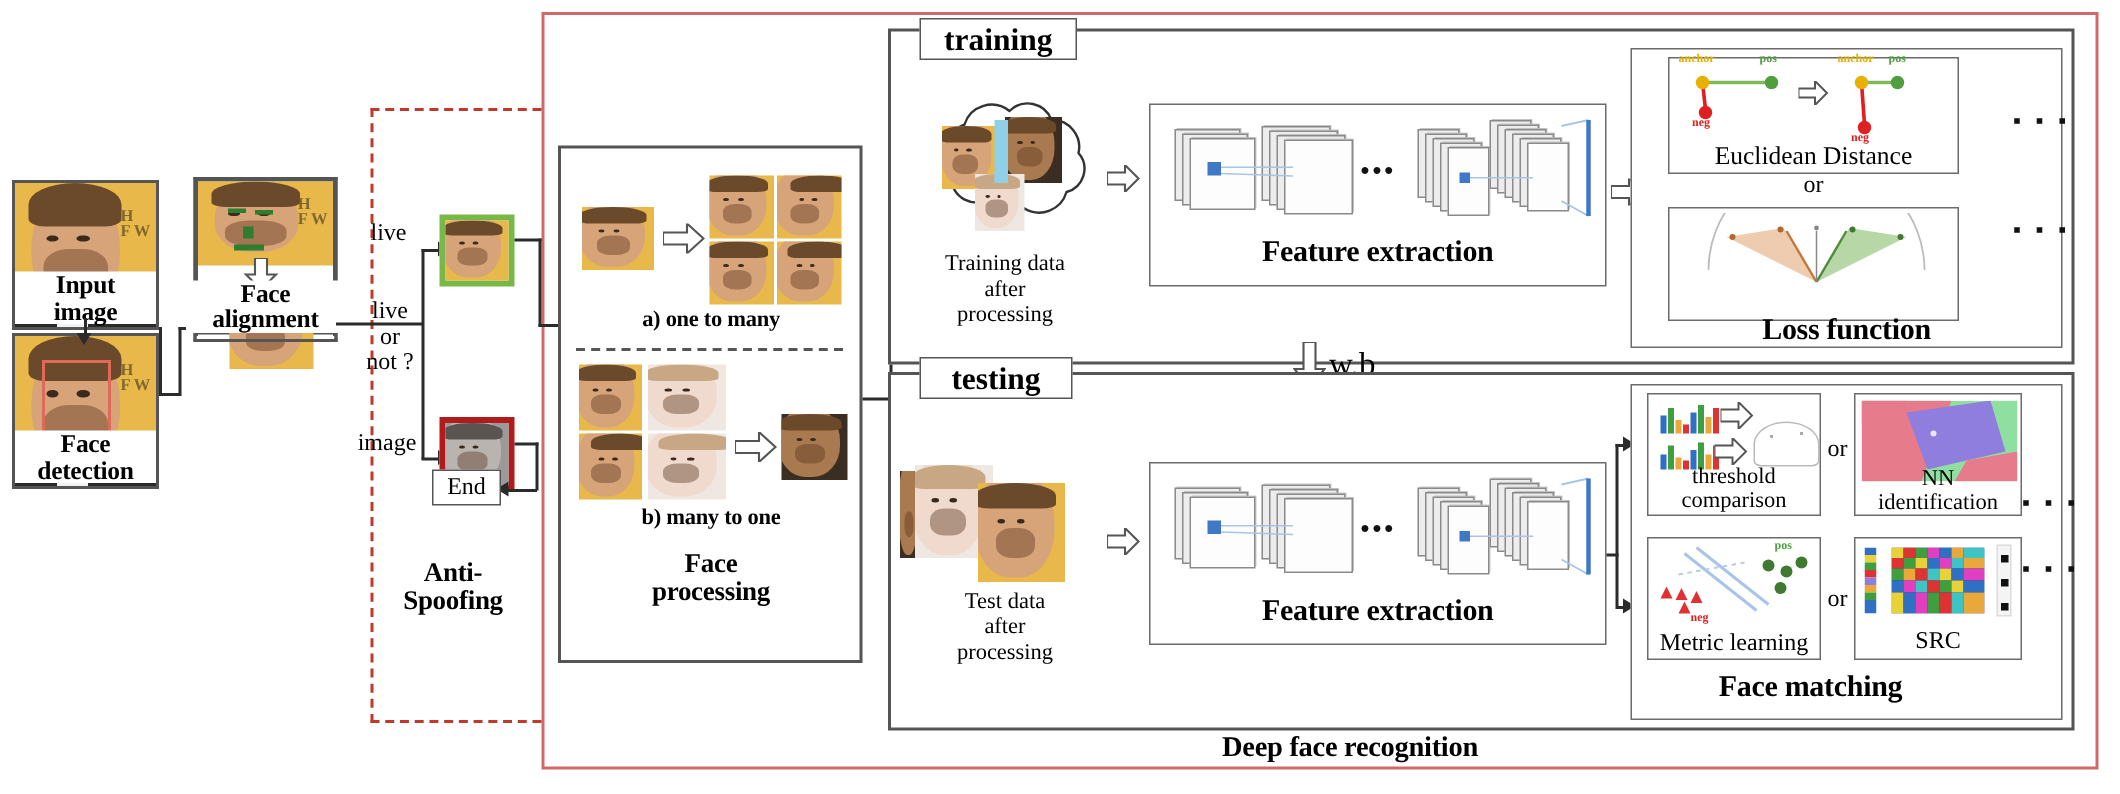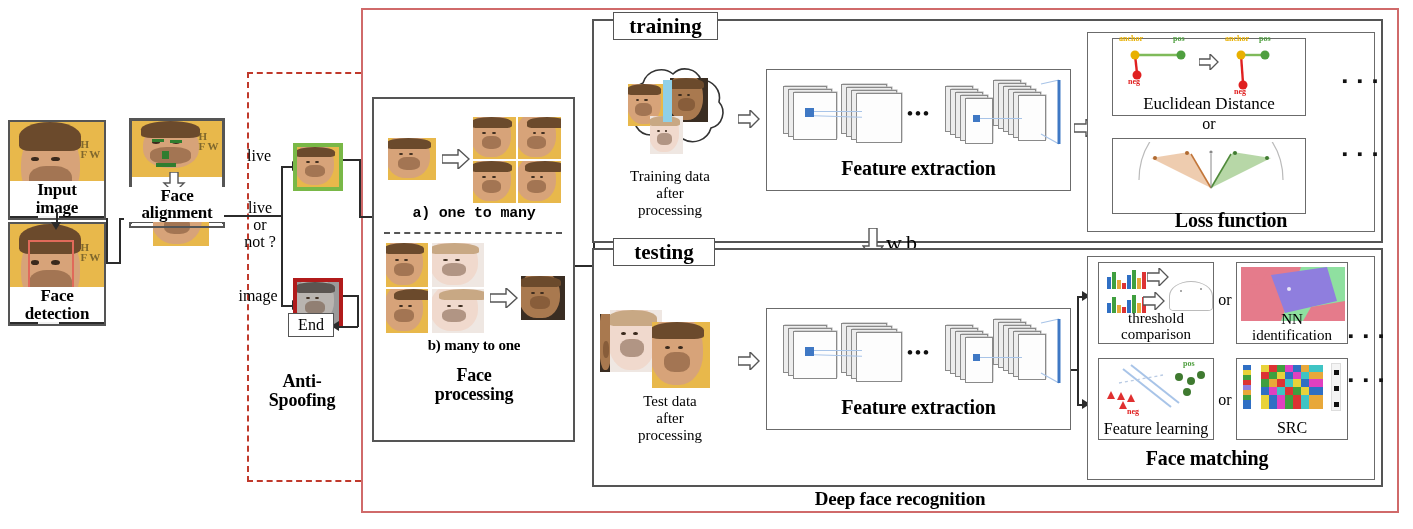--- a/index.html
+++ b/index.html
@@ -240,21 +240,21 @@
       <div class="hair"></div>
       <div class="eyeL"></div>
       <div class="eyeR"></div>
     </div>
   <div class="face crop nowm">
       <div class="hair" style="left:16%;"></div>
       <div class="eyeL" style="left:30%;"></div>
       <div class="eyeR" style="left:50%;"></div>
     </div>
 </div>
-<div class="abs lbl" style="left:386px;top:206px;width:176px;font-size:15px;font-family:Liberation Mono, monospace;">a) one to many</div>
+<div class="abs lbl" style="left:386px;top:206px;width:176px;font-size:15px;">a) one to many</div>
 
 <div class="abs" style="left:384px;top:232px;width:178px;height:0;border-top:2px dashed #555;"></div>
 
 <div class="abs" style="left:386px;top:243px;width:128px;height:92px;">
   <div class="face crop nowm" style="position:absolute;left:0;top:0;width:42px;height:44px;">
       <div class="hair"></div>
       <div class="eyeL"></div>
       <div class="eyeR"></div>
     </div>
   <div class="face crop nowm" style="position:absolute;left:0;top:46px;width:42px;height:44px;">
@@ -591,21 +591,21 @@
       <g fill="#3f7a30">
         <circle cx="78" cy="16" r="4"></circle>
           <circle cx="90" cy="20" r="4"></circle>
         <circle cx="100" cy="14" r="4"></circle>
           <circle cx="86" cy="31" r="4"></circle>
       </g>
     </svg>
     <span style="position:absolute;left:82px;top:-2px;color:#4f9f3f;font-size:8px;font-weight:bold;">pos</span>
     <span style="position:absolute;left:26px;top:46px;color:#e02020;font-size:8px;font-weight:bold;">neg</span>
   </div>
-  <div class="abs lbl-sm" style="left:0;bottom:1px;width:100%;font-size:16px;">Feature learning</div>
+  <div class="abs lbl-sm" style="left:0;bottom:1px;width:100%;font-size:16px;">Metric learning</div>
 </div>
 
 <div class="abs lbl-sm" style="left:1214px;top:392px;width:22px;font-size:16px;">or</div>
 
 <div class="abs thinbox" style="left:1236px;top:358px;width:112px;height:82px;">
   <div class="abs" style="left:6px;top:6px;width:8px;height:44px;">
     <svg width="8" height="44" viewBox="0 0 8 44">
       <rect y="0" width="8" height="5" fill="#2f6fc4"></rect>
         <rect y="5" width="8" height="5" fill="#e8d23a"></rect>
       <rect y="10" width="8" height="5" fill="#3f9f3f"></rect>

